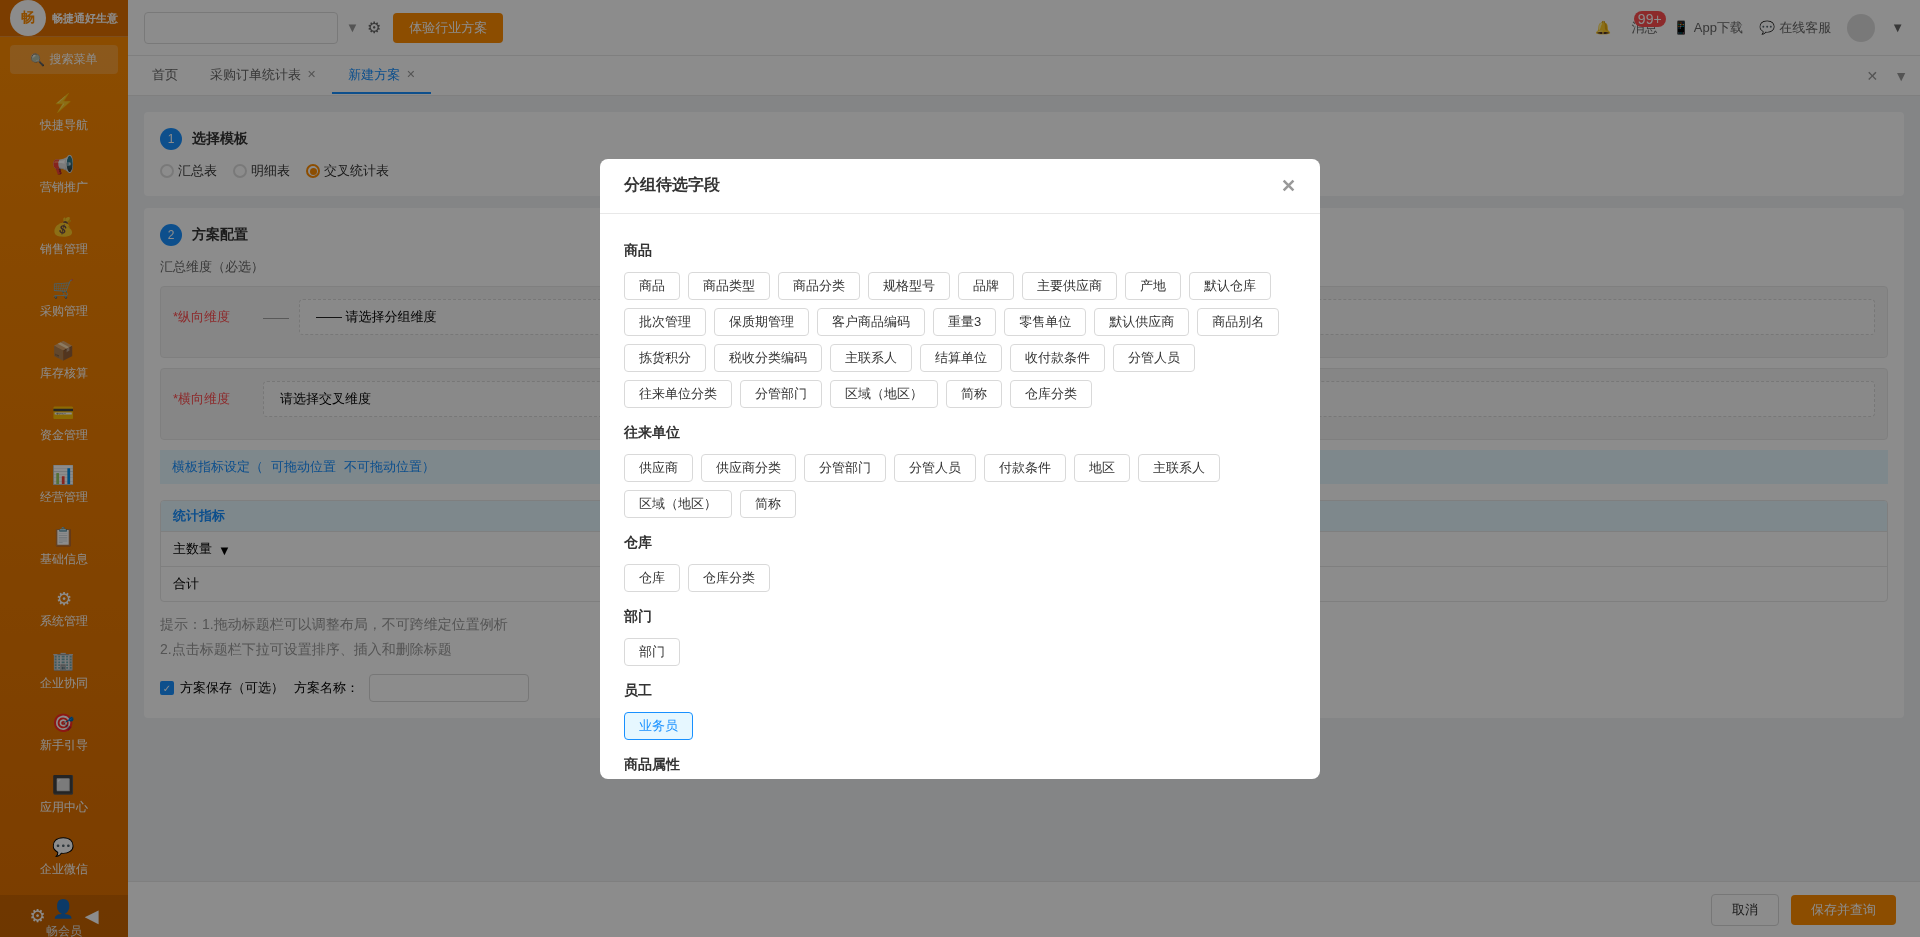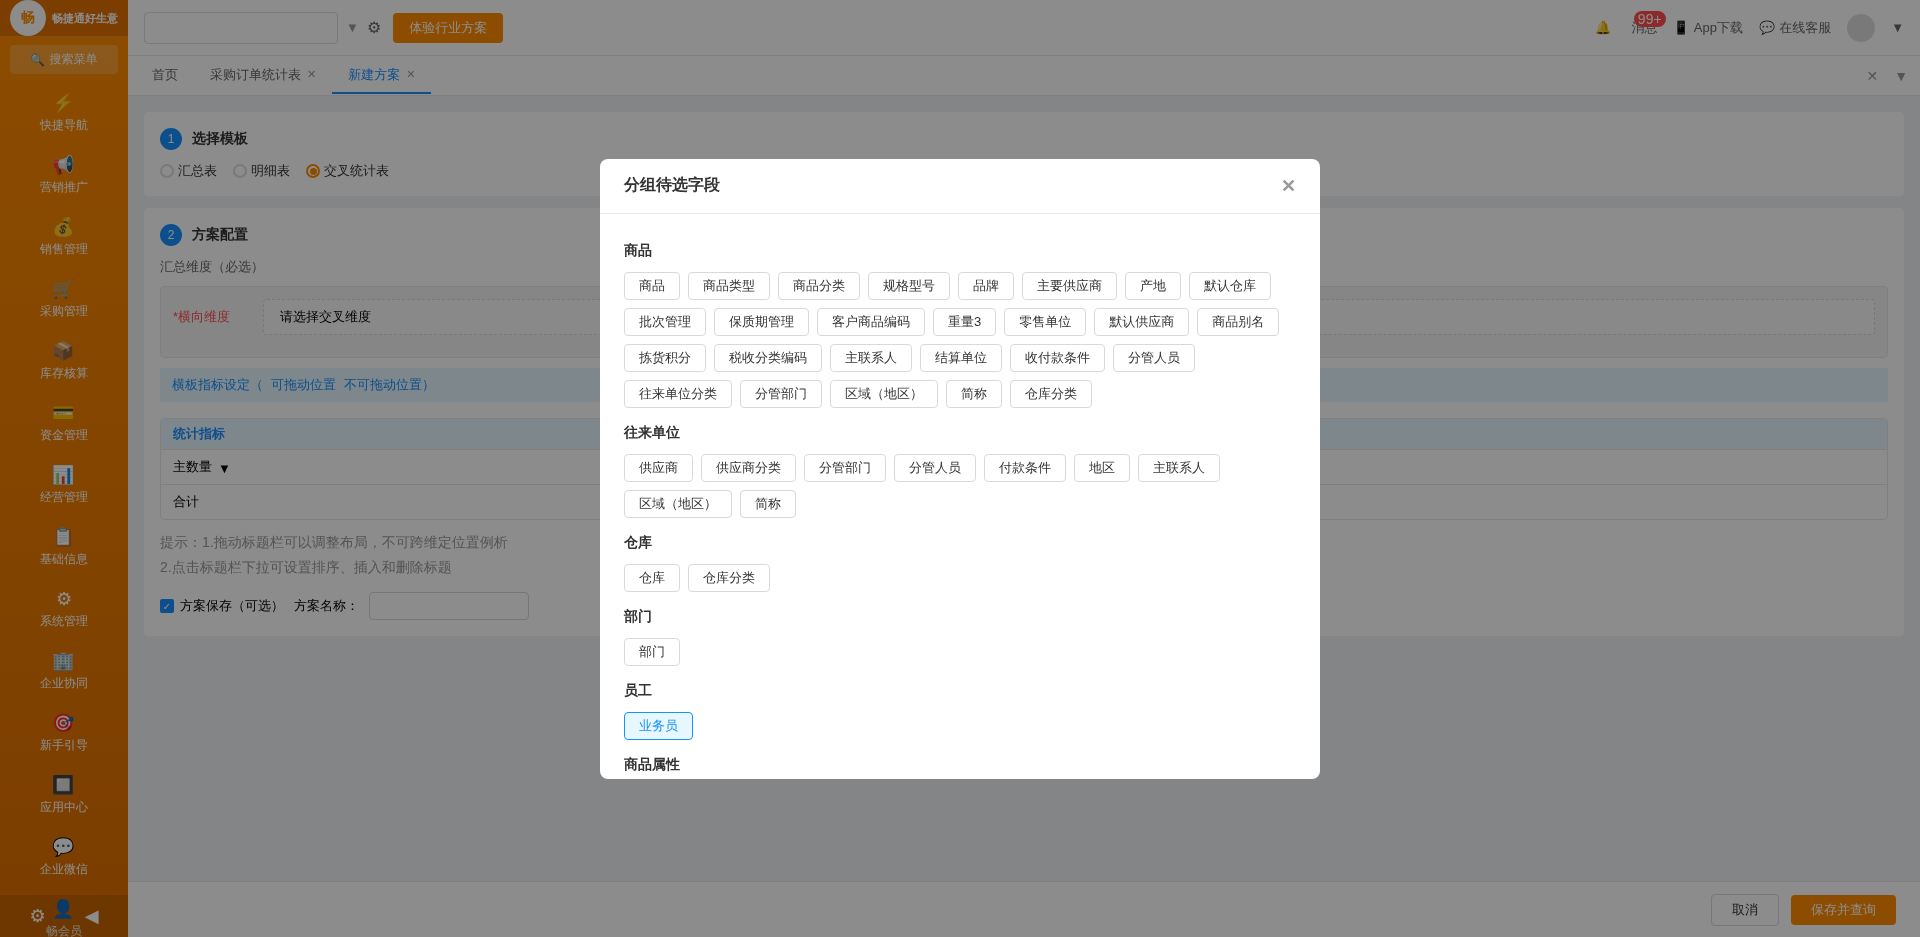--- a/index.html
+++ b/index.html
@@ -279,20 +279,27 @@
     <div class="section-card">
       <div class="step-header">
         <div class="step-num">2</div>
         <span class="step-label">方案配置</span>
       </div>
 
       <div class="config-row">
         <span class="config-label">汇总维度（必选）</span>
       </div>
 
+      <div style="background:#f5f5f5;border:1px solid #e8e8e8;border-radius:4px;padding:12px;margin-bottom:10px;">
+        <div class="config-row">
+          <span class="config-label required">*纵向维度</span>
+          <span style="color:#999;font-size:13px;">——</span>
+          <div class="dashed-box" style="flex:1;">—— 请选择分组维度</div>
+        </div>
+      </div>
 
       <div style="background:#f5f5f5;border:1px solid #e8e8e8;border-radius:4px;padding:12px;margin-bottom:10px;">
         <div class="config-row">
           <span class="config-label required">*横向维度</span>
           <div class="dashed-box" style="flex:1;">请选择交叉维度</div>
         </div>
       </div>
 
       <div class="indicator-bar">
         <span>横板指标设定（</span>

